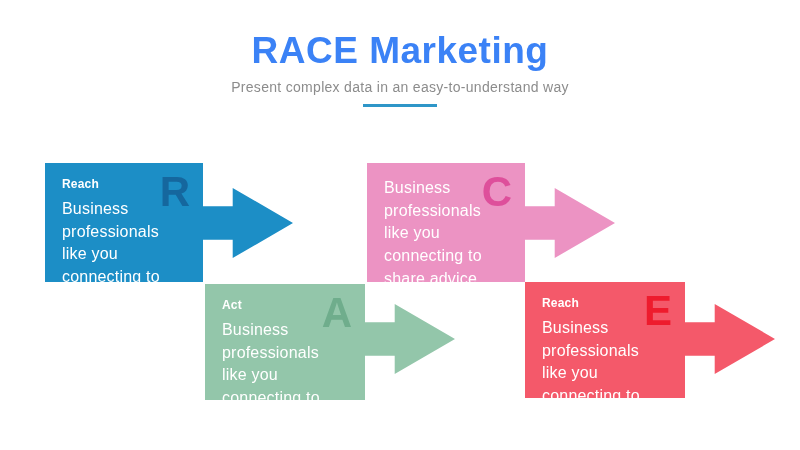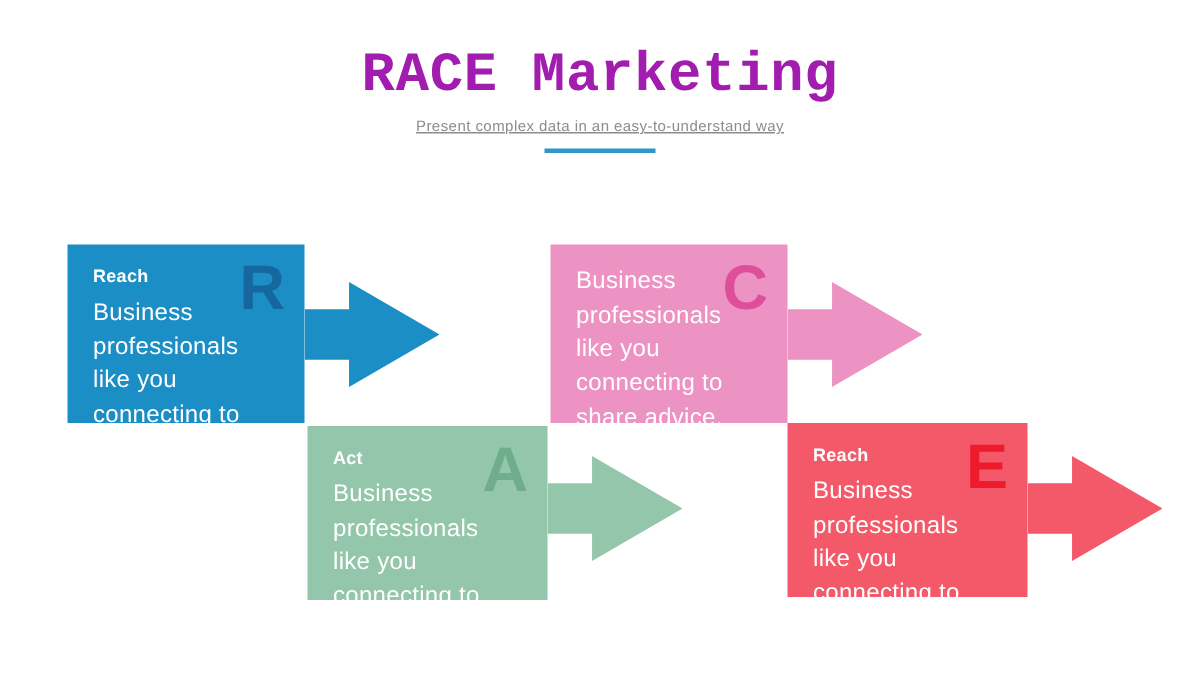--- a/index.html
+++ b/index.html
@@ -19,24 +19,23 @@
   .header { position: absolute; top: 0; left: 0; width: 100%; text-align: center; }
   .page-title {
     margin-top: 30px;
     font-size: 37px;
     font-weight: bold;
     letter-spacing: 0.5px;
     color: #1F2B68;
   }
   .page-subtitle {
     margin-top: 7px;
-    font-size: 10px;
+    font-size: 14px;
     color: #8C8C8C;
     letter-spacing: 0.3px;
-    text-decoration: underline;
   }
   .title-underline {
     margin: 9px auto 0 auto;
     width: 74px;
     height: 3px;
     background: #2E96C8;
   }
 
   
   .box {
@@ -80,21 +79,21 @@
   .stage2 .arrow { left: 365px; top: 304px; }
   .stage3 .box   { left: 525px; top: 282px; width: 160px; height: 116px; }
   .stage3 .arrow { left: 685px; top: 304px; }
 </style>
 </head>
 <body>
 
 <div class="canvas" style="background: rgb(255, 255, 255);">
 
   <div class="header">
-    <div class="page-title" style="color: #a21caf; font-family: Liberation Mono, monospace;">RACE Marketing</div>
+    <div class="page-title" style="color: #3b82f6;">RACE Marketing</div>
     <div class="page-subtitle" style="color: rgb(140, 140, 140);">Present complex data in an easy-to-understand way</div>
     <div class="title-underline" style="background: rgb(46, 150, 200);"></div>
   </div>
 
   <div class="stage stage0">
     <div class="box" style="background: rgb(28, 142, 198);">
       <span class="stage-letter" style="color: rgb(21, 103, 158);">R</span>
       <div class="stage-title">Reach</div>
       <div class="stage-body">Business professionals like you connecting to share advice.</div>
     </div>

